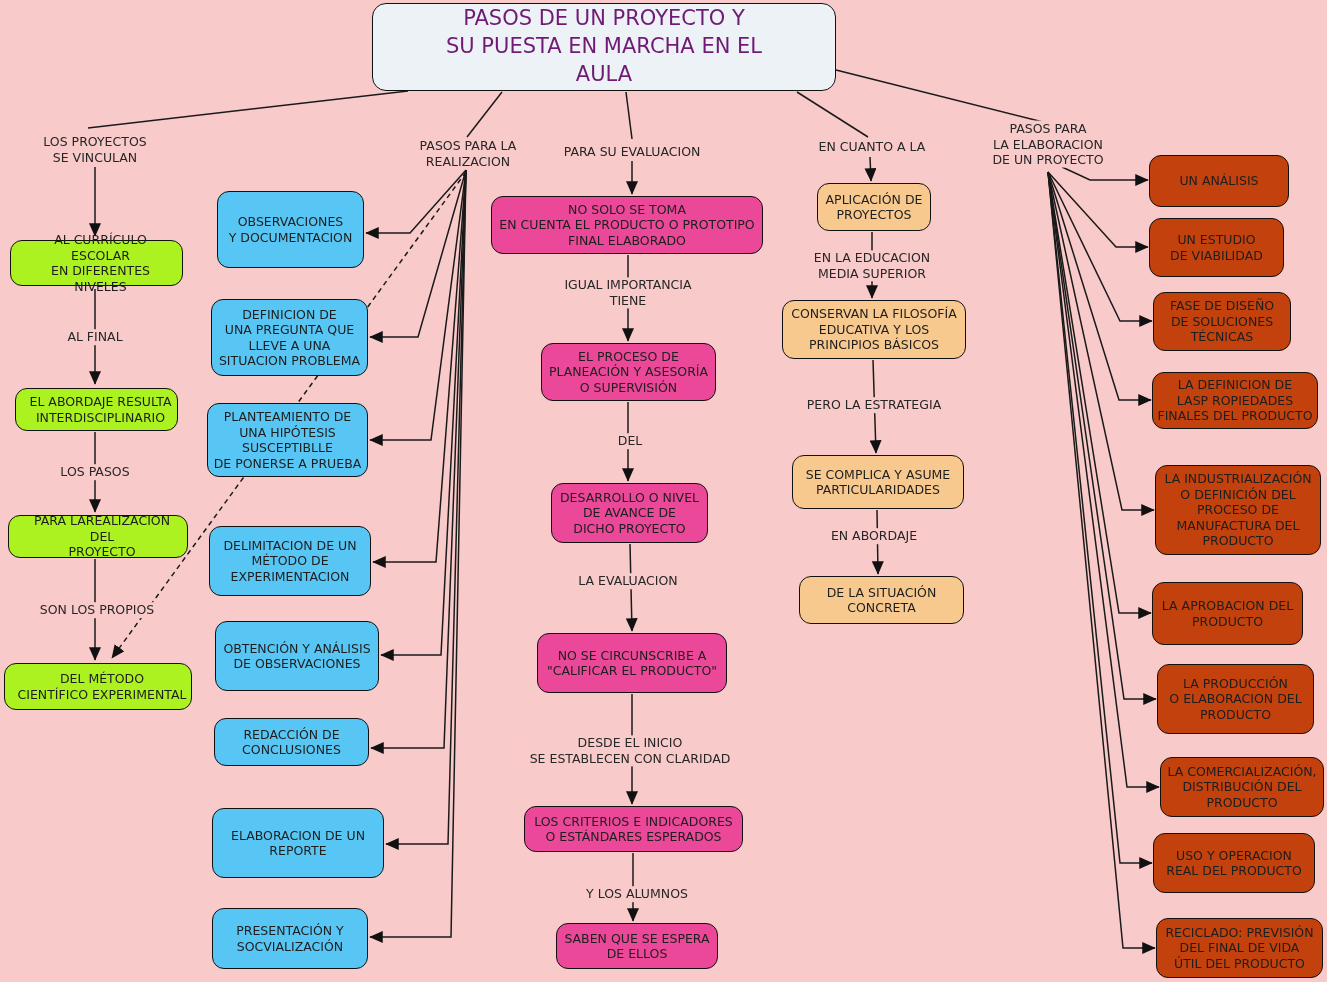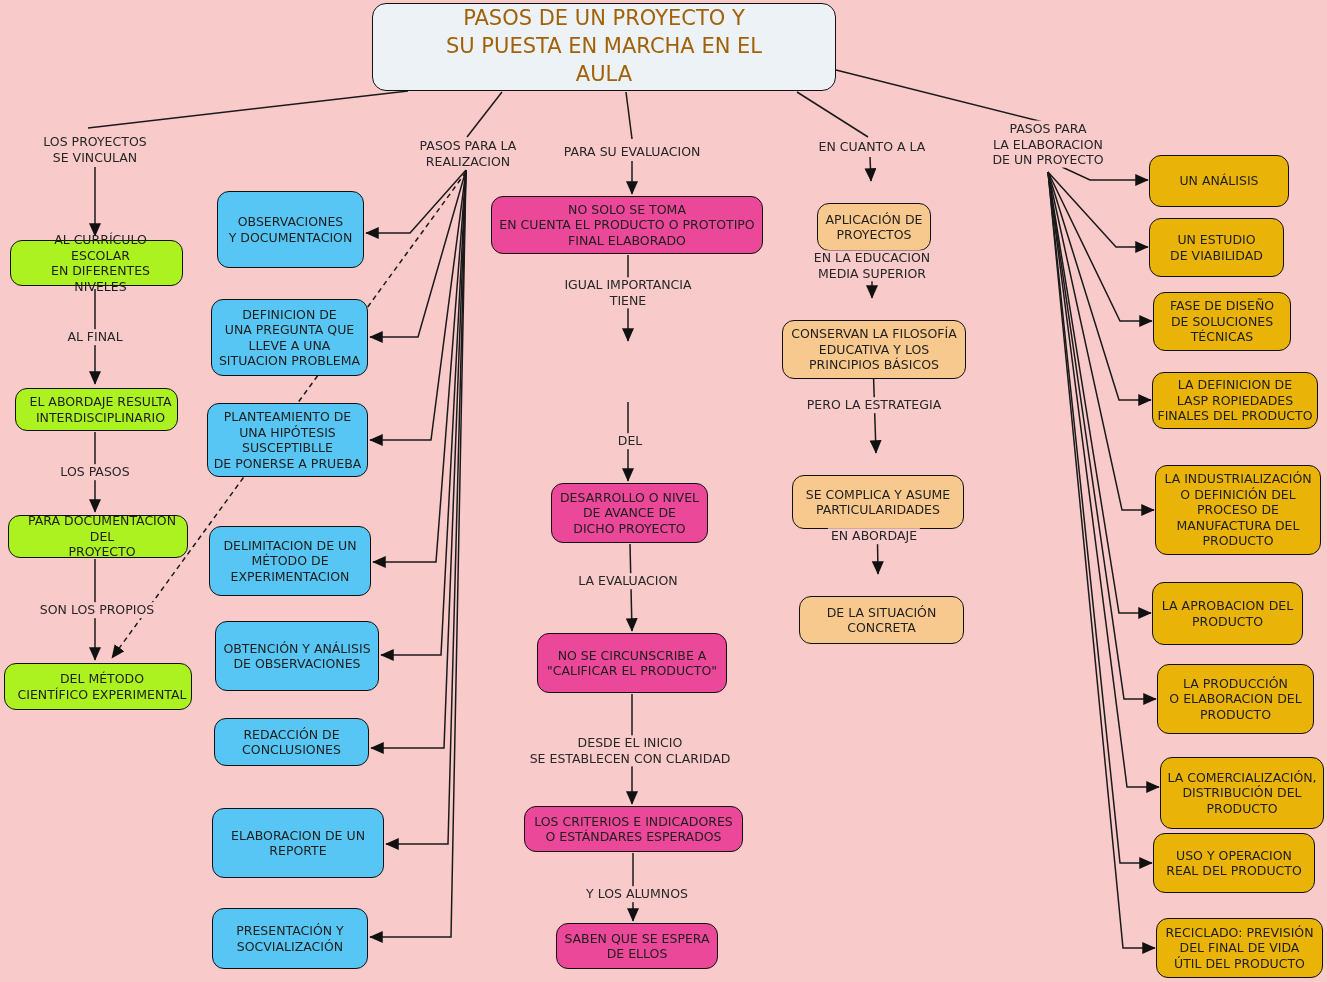--- a/index.html
+++ b/index.html
@@ -13,25 +13,25 @@
     position:absolute;z-index:2;box-sizing:border-box;
     border:1.6px solid #111;border-radius:12px;
     display:flex;align-items:center;justify-content:center;
     text-align:center;white-space:pre-line;
     font-size:12.5px;line-height:1.24;color:#1e1e1e;
     padding:2px 4px;
   }
   .green{background:#abf220;padding-left:12px;}
   .blue{background:#58c6f4;}
   .yellow{background:#ec4899;}
-  .orange{background:#f8c98e;margin-top:20px;}
-  .cyan{background:#eab308;}
+  .orange{background:#f8c98e;}
+  .cyan{background:#c2410c;}
   .title-node{
     background:#edf2f6;border-radius:14px;
-    font-size:21px;line-height:1.32;color:#a16207;
+    font-size:21px;line-height:1.32;color:#701a75;
   }
   .lbl{
     position:absolute;z-index:3;transform:translate(-50%,-50%);
     text-align:center;white-space:pre-line;
     font-size:12.5px;line-height:1.25;color:#262626;
     background:#f9caca;padding:0 3px;
   }
 </style>
 </head>
 <body>
@@ -113,21 +113,21 @@
   <div class="lbl" style="left:632px;top:152px">PARA SU EVALUACION</div>
   <div class="lbl" style="left:872px;top:147px">EN CUANTO A LA</div>
   <div class="lbl" style="left:1048px;top:144px">PASOS PARA
 LA ELABORACION
 DE UN PROYECTO</div>
 
   <div class="node green" style="left:10px;top:240px;width:173px;height:46px">AL CURRÍCULO ESCOLAR
 EN DIFERENTES NIVELES</div>
   <div class="node green" style="left:15px;top:388px;width:163px;height:43px">EL ABORDAJE RESULTA
 INTERDISCIPLINARIO</div>
-  <div class="node green" style="left:8px;top:515px;width:180px;height:43px">PARA DOCUMENTACION DEL
+  <div class="node green" style="left:8px;top:515px;width:180px;height:43px">PARA LAREALIZACION DEL
 PROYECTO</div>
   <div class="node green" style="left:4px;top:663px;width:188px;height:47px">DEL MÉTODO
 CIENTÍFICO EXPERIMENTAL</div>
   <div class="lbl" style="left:95px;top:337px">AL FINAL</div>
   <div class="lbl" style="left:95px;top:472px">LOS PASOS</div>
   <div class="lbl" style="left:97px;top:610px">SON LOS PROPIOS</div>
 
   <div class="node blue" style="left:217px;top:191px;width:147px;height:77px">OBSERVACIONES
 Y DOCUMENTACION</div>
   <div class="node blue" style="left:211px;top:299px;width:157px;height:77px">DEFINICION DE
@@ -146,20 +146,23 @@
   <div class="node blue" style="left:214px;top:718px;width:155px;height:48px">REDACCIÓN DE
 CONCLUSIONES</div>
   <div class="node blue" style="left:212px;top:808px;width:172px;height:70px">ELABORACION DE UN
 REPORTE</div>
   <div class="node blue" style="left:212px;top:908px;width:156px;height:61px">PRESENTACIÓN Y
 SOCVIALIZACIÓN</div>
 
   <div class="node yellow" style="left:491px;top:196px;width:272px;height:58px">NO SOLO SE TOMA
 EN CUENTA EL PRODUCTO O PROTOTIPO
 FINAL ELABORADO</div>
+  <div class="node yellow" style="left:541px;top:343px;width:175px;height:58px">EL PROCESO DE
+PLANEACIÓN Y ASESORÍA
+O SUPERVISIÓN</div>
   <div class="node yellow" style="left:551px;top:483px;width:157px;height:60px">DESARROLLO O NIVEL
 DE AVANCE DE
 DICHO PROYECTO</div>
   <div class="node yellow" style="left:537px;top:633px;width:190px;height:60px">NO SE CIRCUNSCRIBE A
 "CALIFICAR EL PRODUCTO"</div>
   <div class="node yellow" style="left:524px;top:806px;width:219px;height:46px">LOS CRITERIOS E INDICADORES
 O ESTÁNDARES ESPERADOS</div>
   <div class="node yellow" style="left:556px;top:923px;width:162px;height:46px">SABEN QUE SE ESPERA
 DE ELLOS</div>
   <div class="lbl" style="left:628px;top:293px">IGUAL IMPORTANCIA
@@ -196,21 +199,21 @@
   <div class="node cyan" style="left:1155px;top:465px;width:166px;height:90px">LA INDUSTRIALIZACIÓN
 O DEFINICIÓN DEL
 PROCESO DE
 MANUFACTURA DEL
 PRODUCTO</div>
   <div class="node cyan" style="left:1152px;top:582px;width:151px;height:63px">LA APROBACION DEL
 PRODUCTO</div>
   <div class="node cyan" style="left:1157px;top:664px;width:157px;height:70px">LA PRODUCCIÓN
 O ELABORACION DEL
 PRODUCTO</div>
-  <div class="node cyan" style="left:1160px;top:757px;width:164px;height:72px">LA COMERCIALIZACIÓN,
+  <div class="node cyan" style="left:1160px;top:757px;width:164px;height:60px">LA COMERCIALIZACIÓN,
 DISTRIBUCIÓN DEL
 PRODUCTO</div>
   <div class="node cyan" style="left:1153px;top:833px;width:162px;height:60px">USO Y OPERACION
 REAL DEL PRODUCTO</div>
   <div class="node cyan" style="left:1156px;top:918px;width:167px;height:60px">RECICLADO: PREVISIÓN
 DEL FINAL DE VIDA
 ÚTIL DEL PRODUCTO</div>
 
 </div>
 

